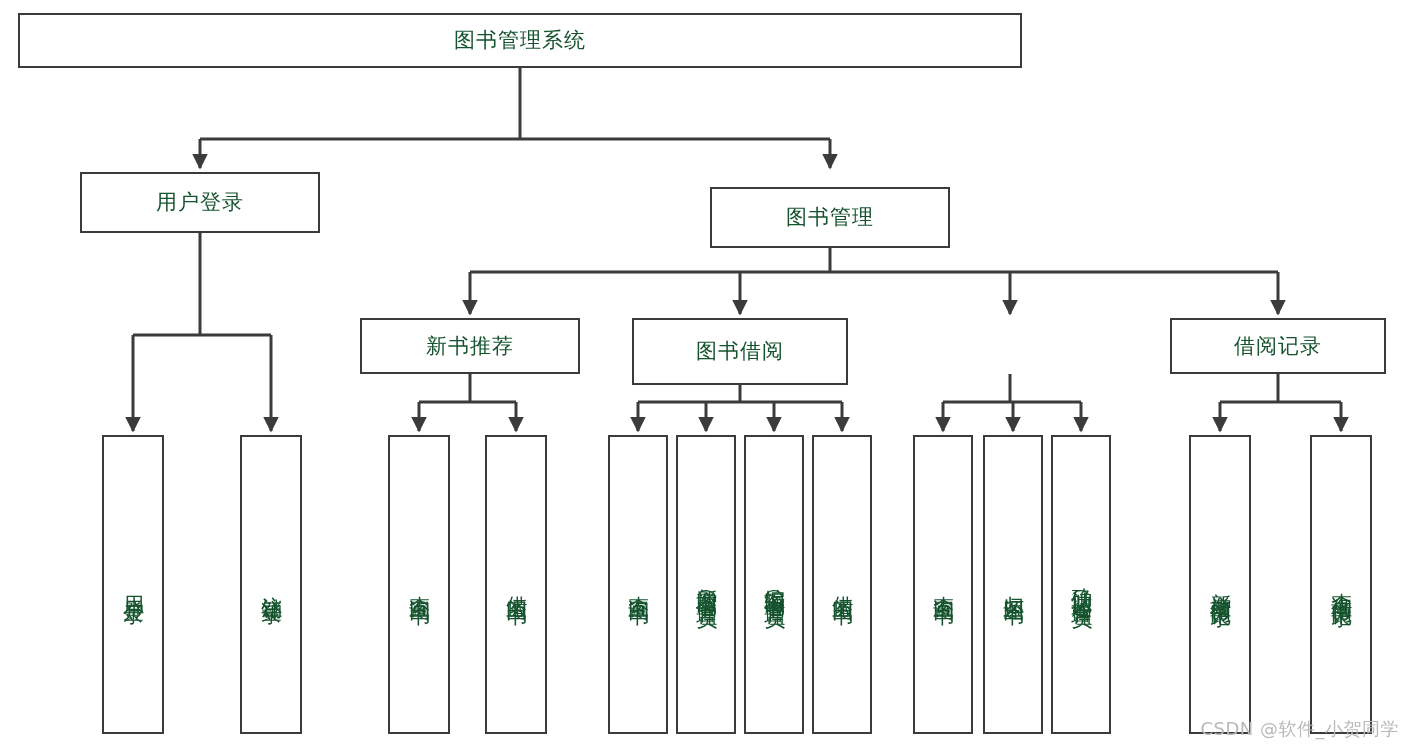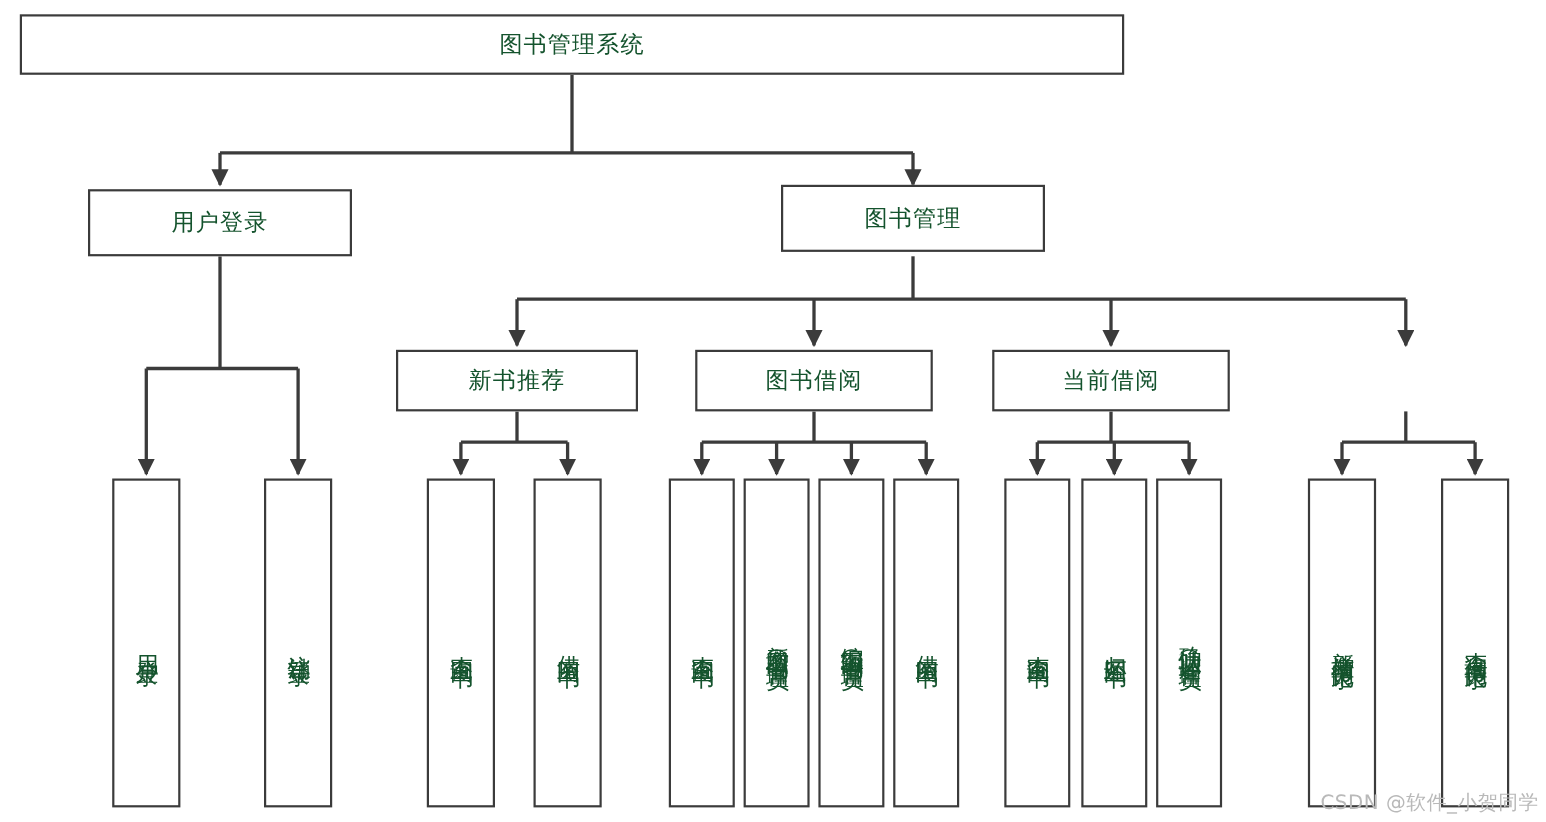--- a/index.html
+++ b/index.html
@@ -128,32 +128,32 @@
     </g>
   </svg>
 
   <div class="node horiz" style="left:18px; top:13px; width:1004px; height:55px;">
     <span class="label">图书管理系统</span>
   </div>
 
   <div class="node horiz" style="left:80px; top:172px; width:240px; height:61px;">
     <span class="label">用户登录</span>
   </div>
-  <div class="node horiz" style="left:710px; top:168px; width:240px; height:61px;align-items:center;">
+  <div class="node horiz" style="left:710px; top:187px; width:240px; height:61px;align-items:center;">
     <span class="label">图书管理</span>
   </div>
 
   <div class="node horiz" style="left:360px; top:318px; width:220px; height:56px;">
     <span class="label">新书推荐</span>
   </div>
-  <div class="node horiz" style="left:632px; top:318px; width:216px; height:56px;">
+  <div class="node horiz" style="left:632px; top:318px; width:216px; height:67px;">
     <span class="label">图书借阅</span>
   </div>
-  <div class="node horiz" style="left:902px; top:318px; width:216px; height:56px;">
-    <span class="label">当前借阅</span>
+  <div class="node horiz" style="left:1170px; top:318px; width:216px; height:56px;">
+    <span class="label">借阅记录</span>
   </div>
 
   <div class="node vert" style="left:102px; top:435px; width:62px; height:299px;">
     <span class="label">用户登录</span>
   </div>
   <div class="node vert" style="left:240px; top:435px; width:62px; height:299px;">
     <span class="label">注销登录</span>
   </div>
   <div class="node vert" style="left:388px; top:435px; width:62px; height:299px;">
     <span class="label">查询图书</span>

